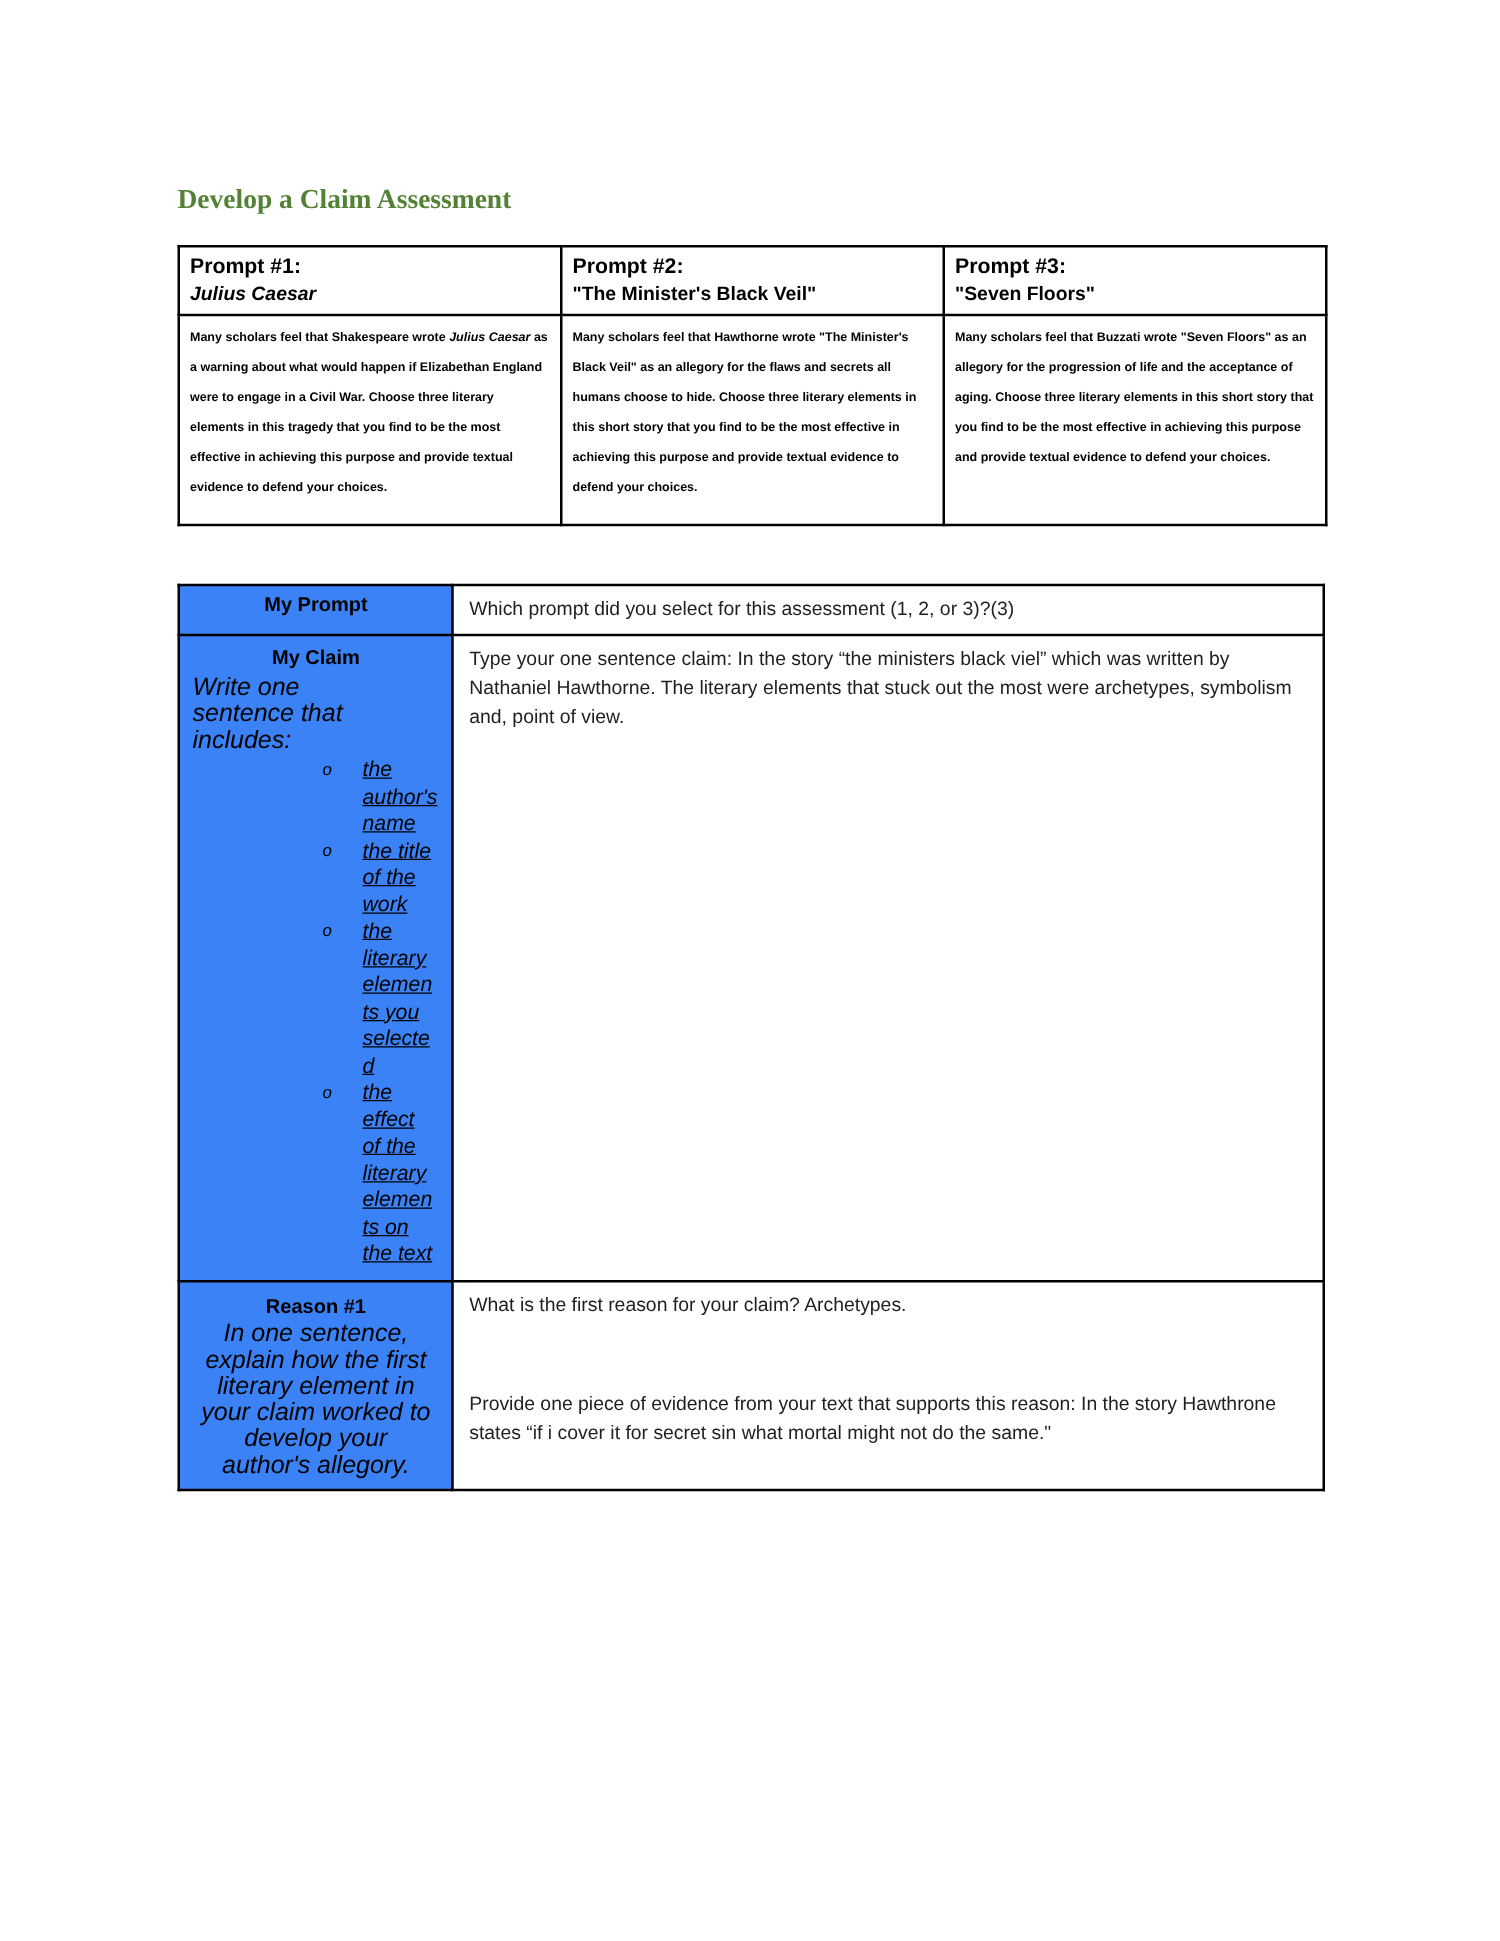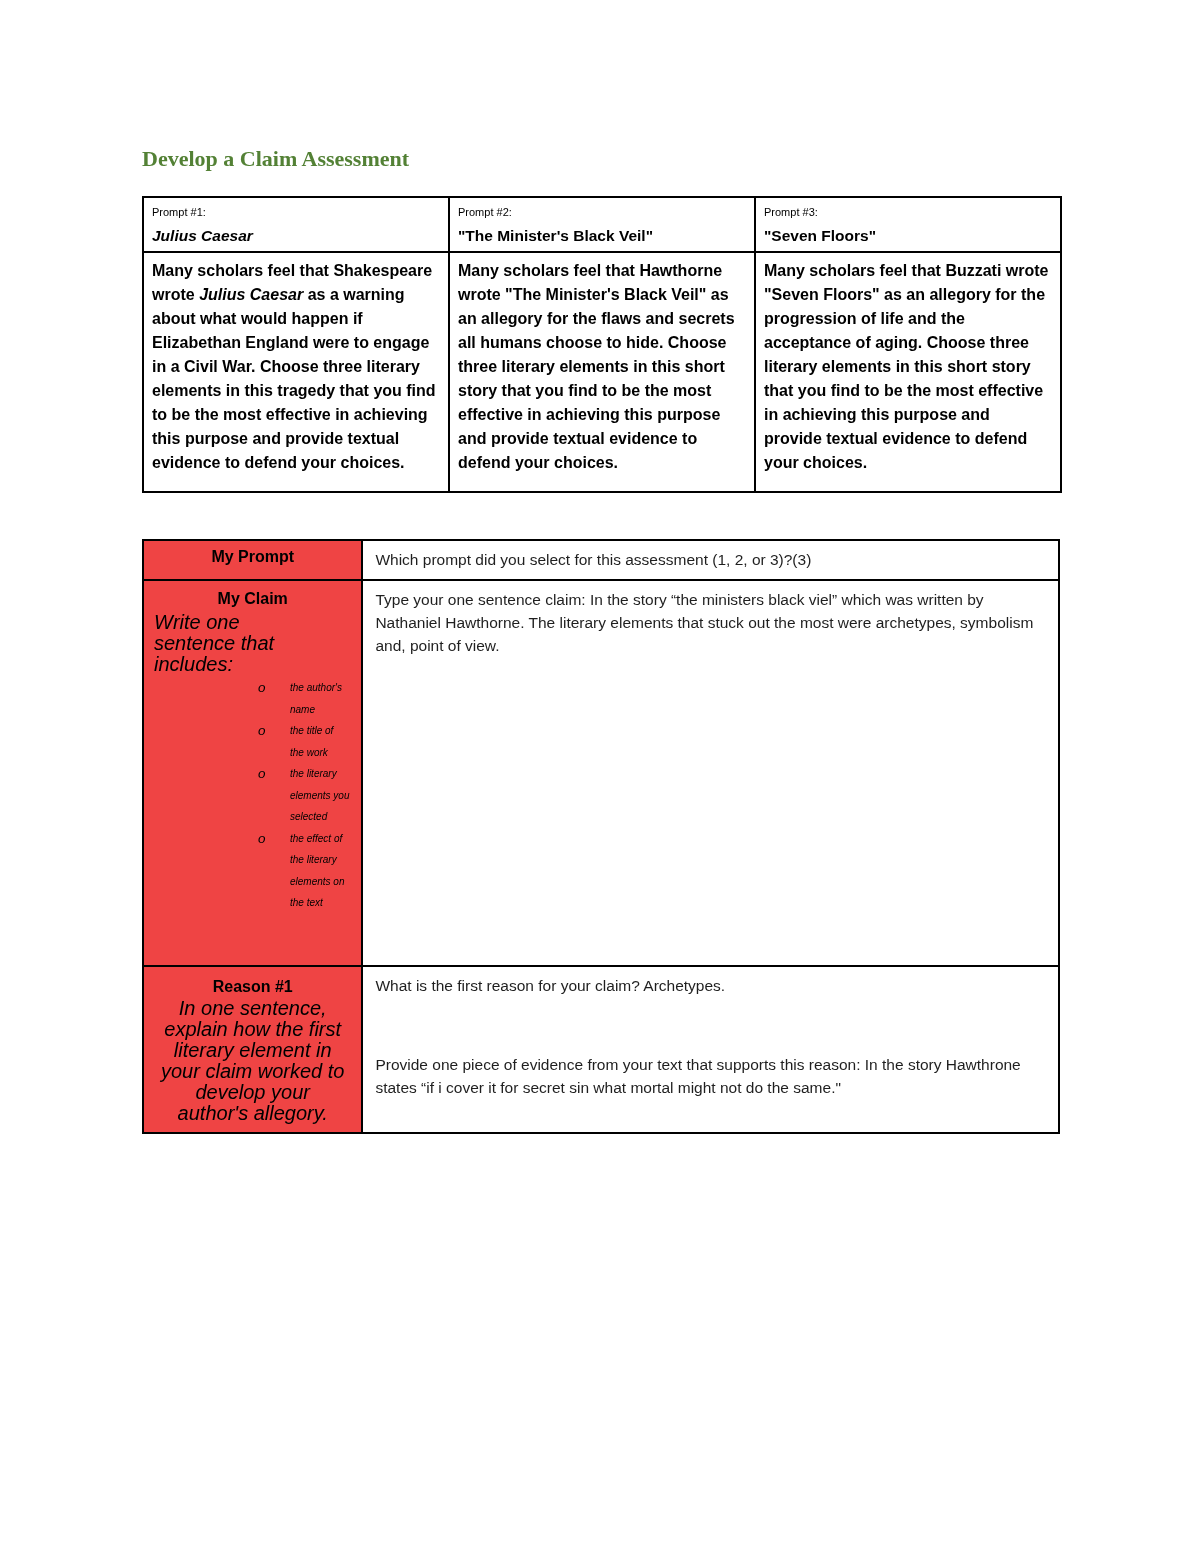--- a/index.html
+++ b/index.html
@@ -31,36 +31,36 @@
     margin-bottom: 20px;
   }
   table { border-collapse: collapse; table-layout: fixed; }
   .prompts-table { width: 918px; margin-bottom: 46px; }
   .prompts-table td {
     border: 2px solid #000;
     vertical-align: top;
     width: 306px;
   }
   .prompt-header-cell { padding: 3px 8px 4px 8px; }
-  .prompt-label { font-weight: 400; font-size: 11px; line-height: 23px; display: block; }
+  .prompt-label { font-weight: 700; font-size: 17px; line-height: 23px; display: block; }
   .prompt-work  { font-weight: 700; font-size: 15.5px; line-height: 23px; display: block; }
   .prompt-work.italic { font-style: italic; }
   .prompt-body-cell {
     padding: 6px 8px 16px 8px;
     font-weight: 700;
-    font-size: 16px;
+    font-size: 10px;
     line-height: 24px;
   }
   .inline-italic { font-style: italic; }
 
   .answers-table { width: 918px; }
   .answers-table td { border: 2px solid #000; vertical-align: top; }
   .answers-table .label-cell {
     width: 218px;
-    background: #ef4444;
+    background: #3b82f6;
   }
   .answers-table .answer-cell { width: 692px; }
   .row-label {
     display: block;
     text-align: center;
     font-weight: 700;
     font-size: 16px;
     line-height: 23px;
   }
   .my-prompt-label-cell { padding: 4px 6px; }
@@ -84,25 +84,26 @@
   .bullet-marker {
     font-style: italic;
     font-size: 13.5px;
     line-height: 21.5px;
     width: 12px;
     margin-right: 20px;
     flex: 0 0 auto;
   }
   .bullet-text {
     font-style: italic;
-    font-size: 10px;
+    font-size: 17px;
     line-height: 21.5px;
     width: 60px;
     overflow-wrap: break-word;
     word-break: break-word;
+    text-decoration: underline;
   }
   .reason-label-cell { padding: 8px 14px; min-height: 163px; height: 115px; text-align: center; }
   .reason-instruction {
     display: block;
     font-style: italic;
     font-size: 20px;
     line-height: 21px;
     text-align: center;
   }
   .reason-answer-cell { padding: 7px 12px 10px 12px; }

